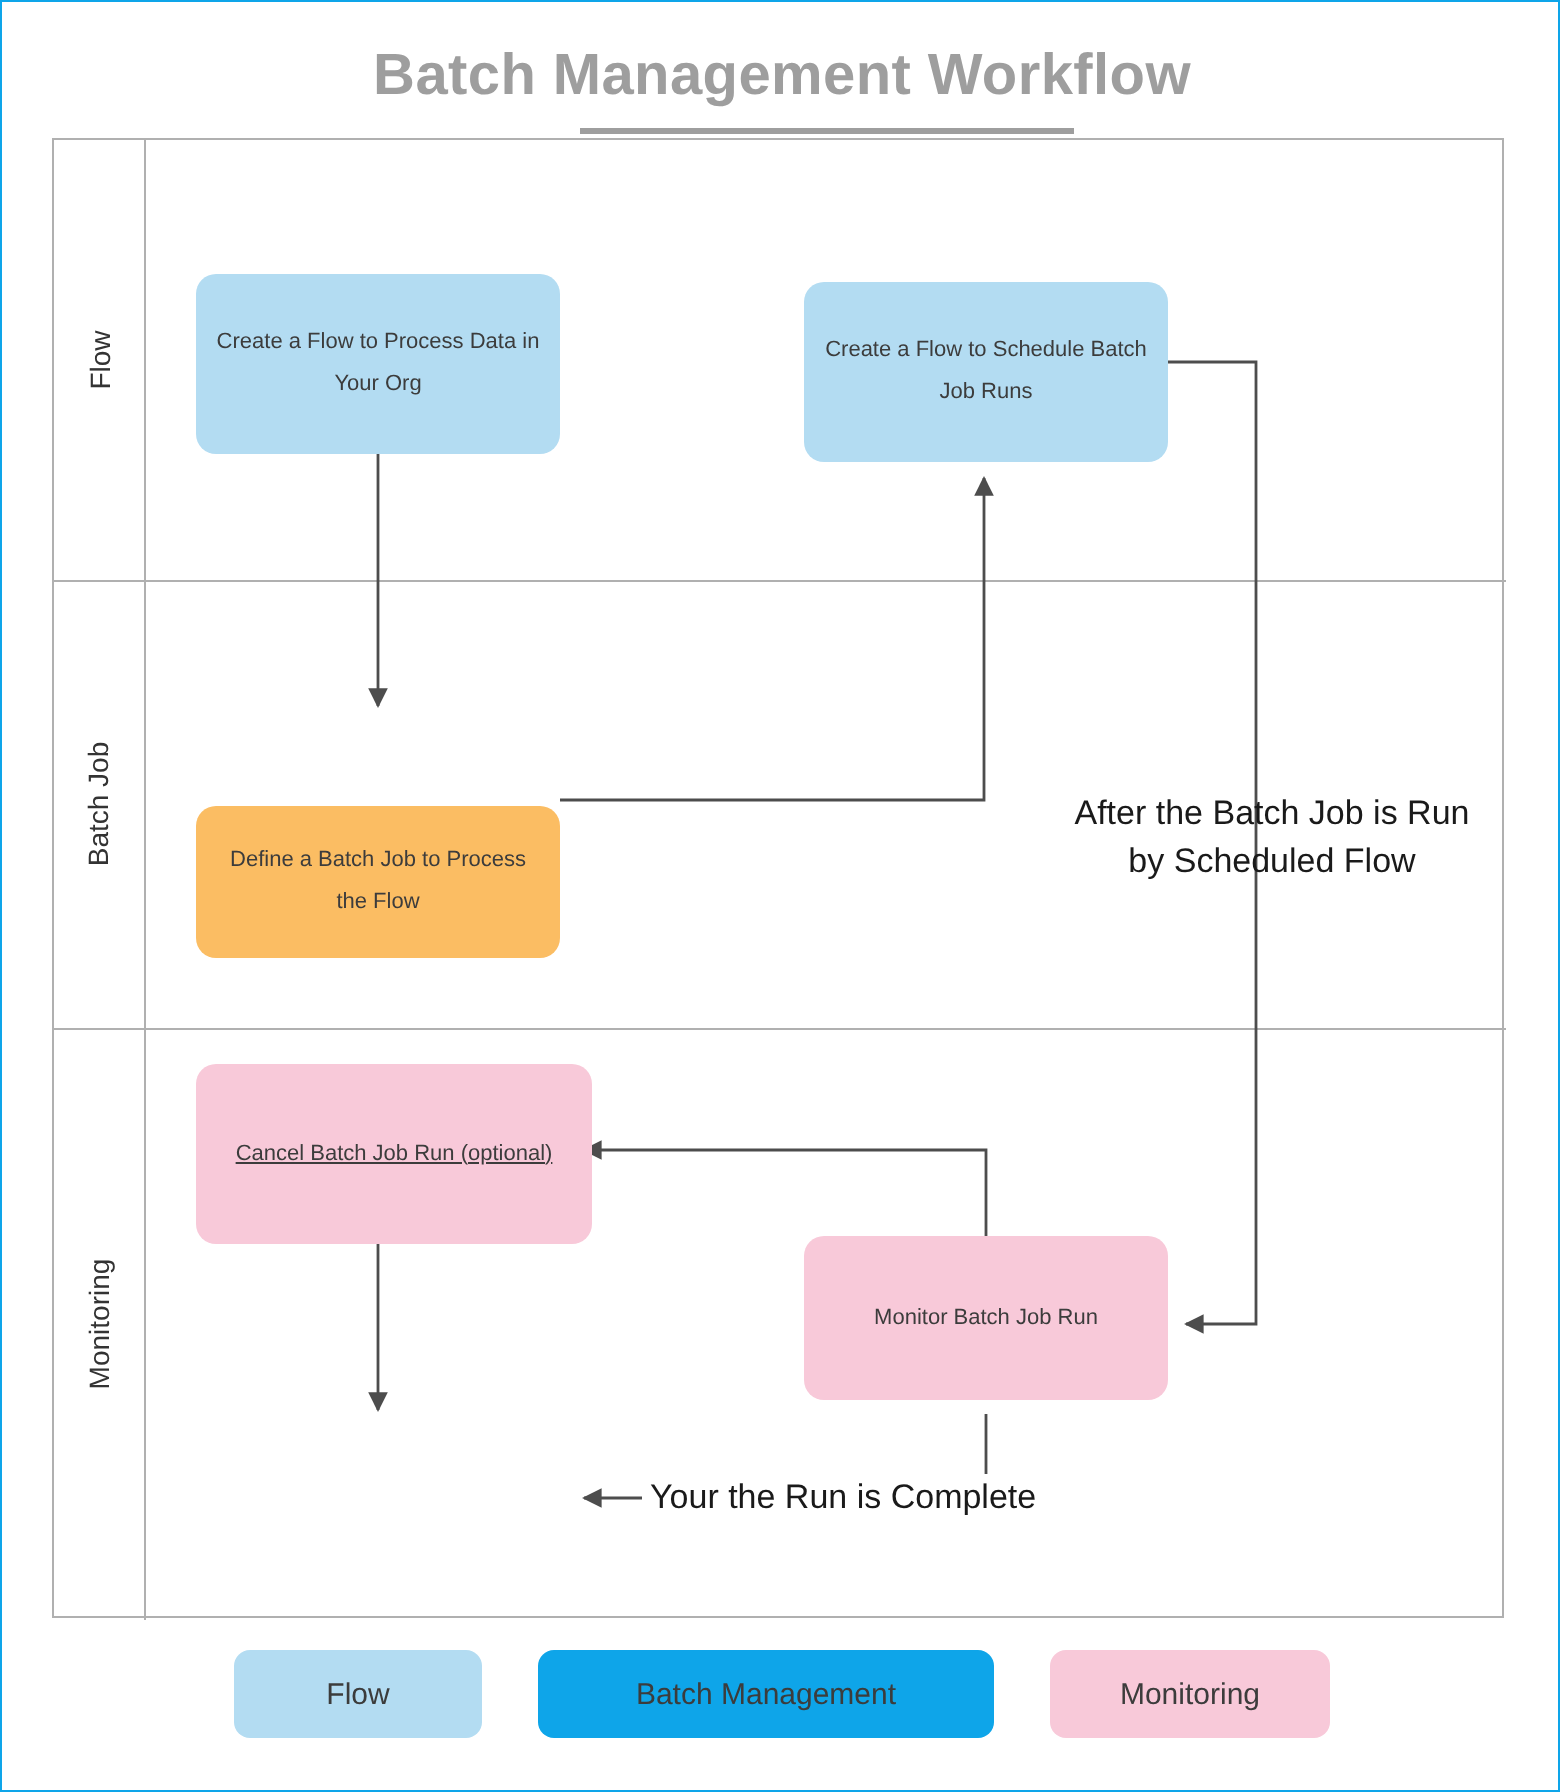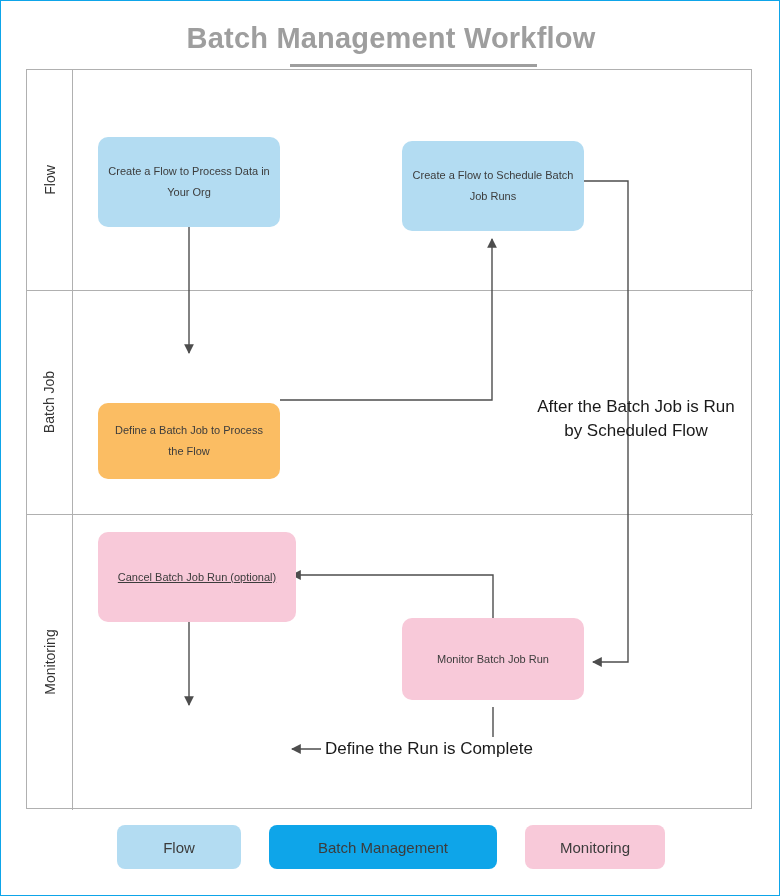--- a/index.html
+++ b/index.html
@@ -209,21 +209,21 @@
   <div class="node orange" style="left:97px;  top:356px; width:182px; height:76px;margin-top:46px;">Define a Batch Job to Process the Flow</div>
 
   <div class="node pink" style="left:97px;  top:531px; width:198px; height:90px;text-decoration:underline;">Cancel Batch Job Run (optional)</div>
 
   <div class="node pink" style="left:401px; top:617px; width:182px; height:82px;">Monitor Batch Job Run</div>
 
 
   <div class="edge-label" style="left:505px; top:394px; width:260px;">After the Batch Job is Run
 by Scheduled Flow</div>
 
-  <div class="edge-label inline" style="left:320px; top:736px; width:224px; text-align:left;">Define the Run is Complete</div>
+  <div class="edge-label inline" style="left:320px; top:736px; width:224px; text-align:left;">Your the Run is Complete</div>
 
   <div class="legend">
     <div class="legend-item blue">
       <span>Flow</span>
     </div>
     <div class="legend-item orange">
       <span>Batch Management</span>
     </div>
     <div class="legend-item pink">
       <span>Monitoring</span>

